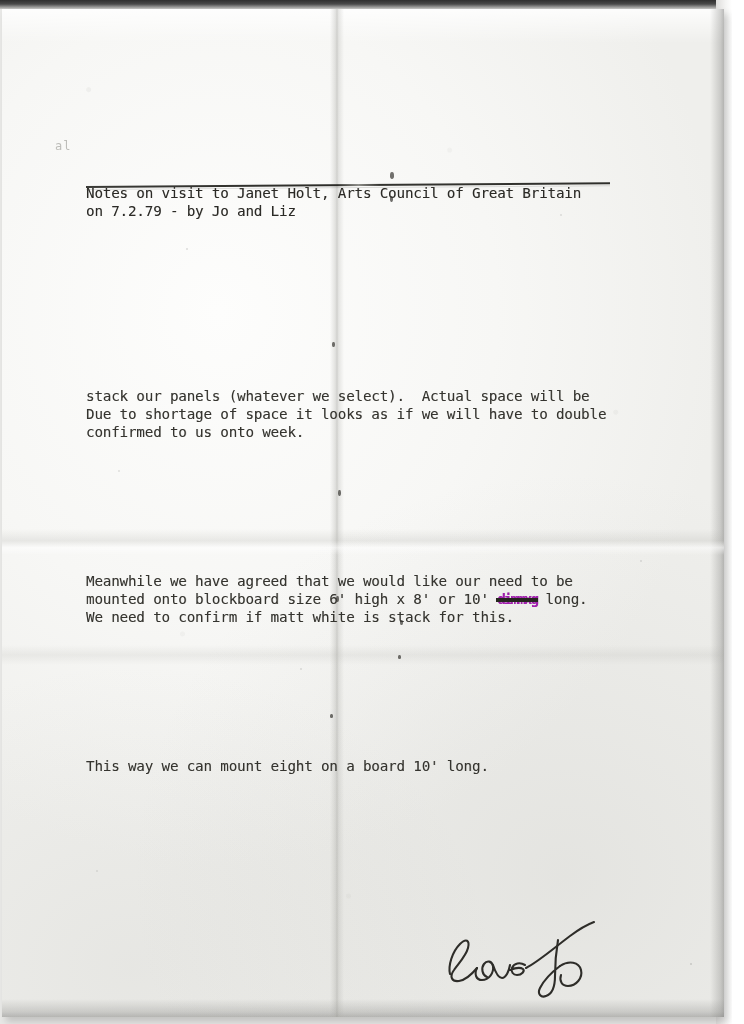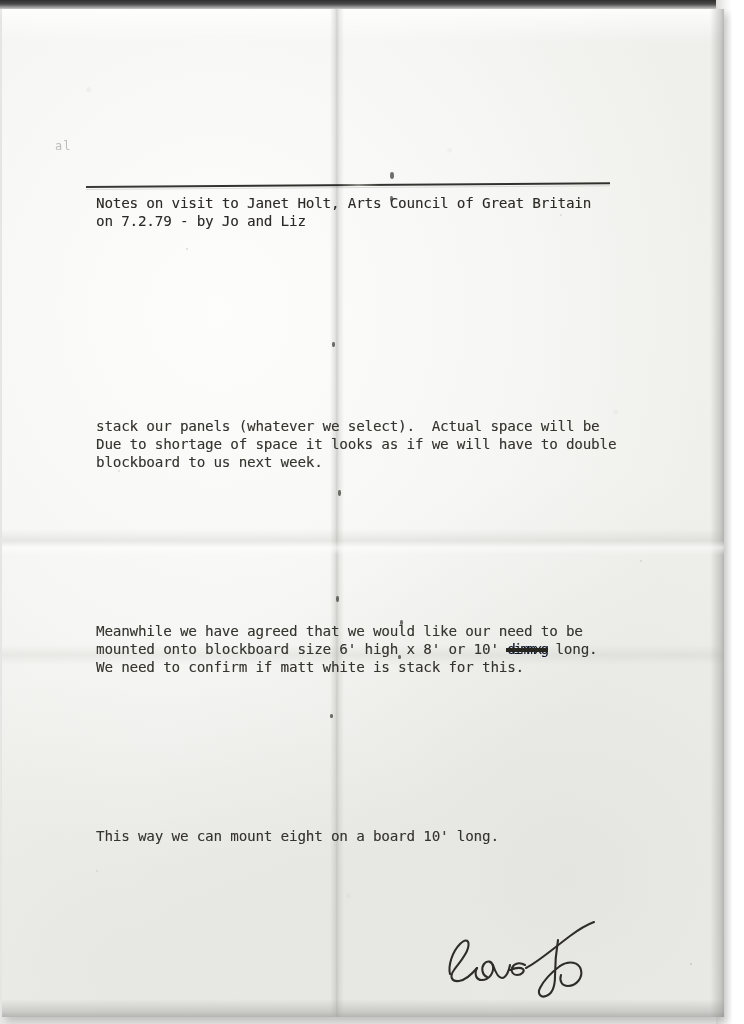--- a/index.html
+++ b/index.html
@@ -124,30 +124,30 @@
     top: 128px;
     width: 600px;
     color: #35342f;
     font-size: 14.2px;
     line-height: 18.1px;
     letter-spacing: -0.15px;
     white-space: pre;
     text-shadow: 0.35px 0.25px 0 rgba(60,58,52,0.32);
   }
 
-  .block { margin: 12px; white-space: pre; }
+  .block { margin: 2px; white-space: pre; }
   .line  { display: block; white-space: pre; }
   .fade-2 { color: #5e5c55; opacity: 0.86; }
   .ink-dark { color: #2b2a26; }
 
   
   .struck {
     position: relative;
-    color: #0f172a;
-    font-weight: normal;
+    color: #a21caf;
+    font-weight: bold;
     letter-spacing: -1.9px;
   }
   .struck::after {
     content: "";
     position: absolute;
     left: -1px; right: -1px;
     top: 46%;
     height: 4px;
     background: #26251f;
   }
@@ -229,21 +229,21 @@
   </div>
 
   <div class="ghost-mark">al</div>
 
   <div class="typed">
 
     <div class="block"><span class="line ink-dark">Notes on visit to Janet Holt, Arts Council of Great Britain</span><span class="line ink-dark">on 7.2.79 - by Jo and Liz</span></div>
 
     <div style="height:54px"></div>
 
-    <div class="block"><span class="line">stack our panels (whatever we select).  Actual space will be</span><span class="line">Due to shortage of space it looks as if we will have to double</span><span class="line">blockboard to us next week.</span></div>
+    <div class="block"><span class="line">stack our panels (whatever we select).  Actual space will be</span><span class="line">Due to shortage of space it looks as if we will have to double</span><span class="line">confirmed to us onto week.</span></div>
 
     <div style="height:18px"></div>
 
     <div class="block"><span class="line">Meanwhile we have agreed that we would like our need to be</span><span class="line"><span>mounted onto blockboard size 6' high x 8' or 10' </span><span class="struck">dimmxg</span><span> long.</span></span><span class="line">We need to confirm if matt white is stack for this.</span></div>
 
     <div style="height:18px"></div>
 
     <div class="block"><span class="line">This way we can mount eight on a board 10' long.</span></div>
 
     <div style="height:18px"></div>

